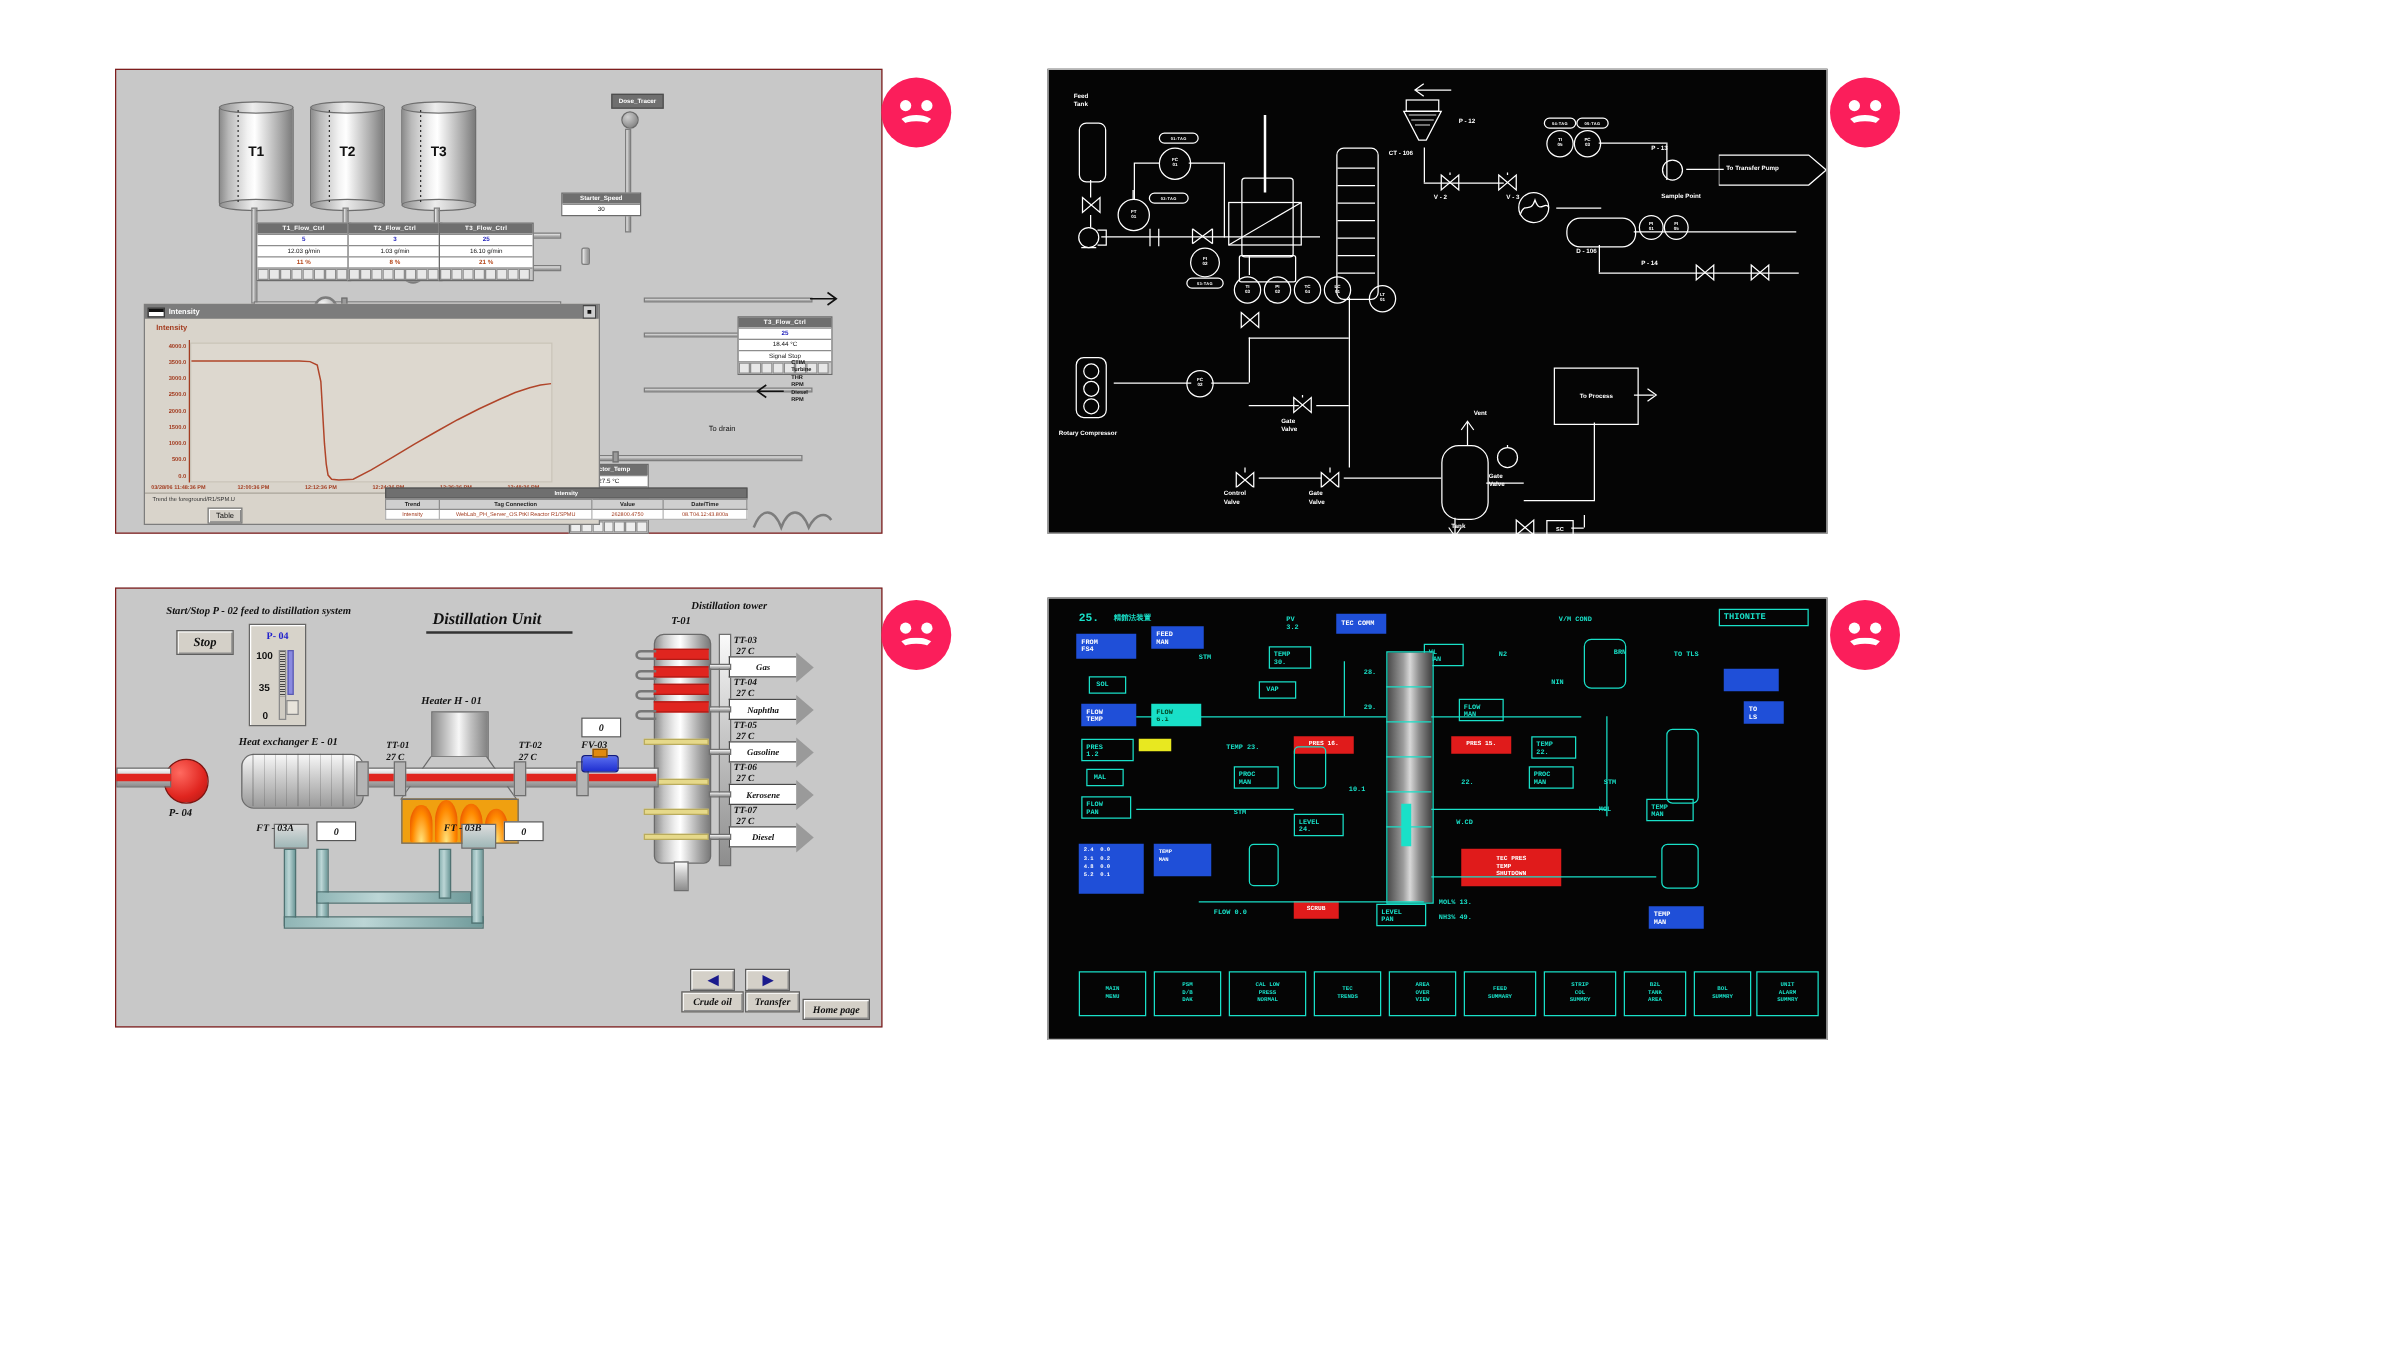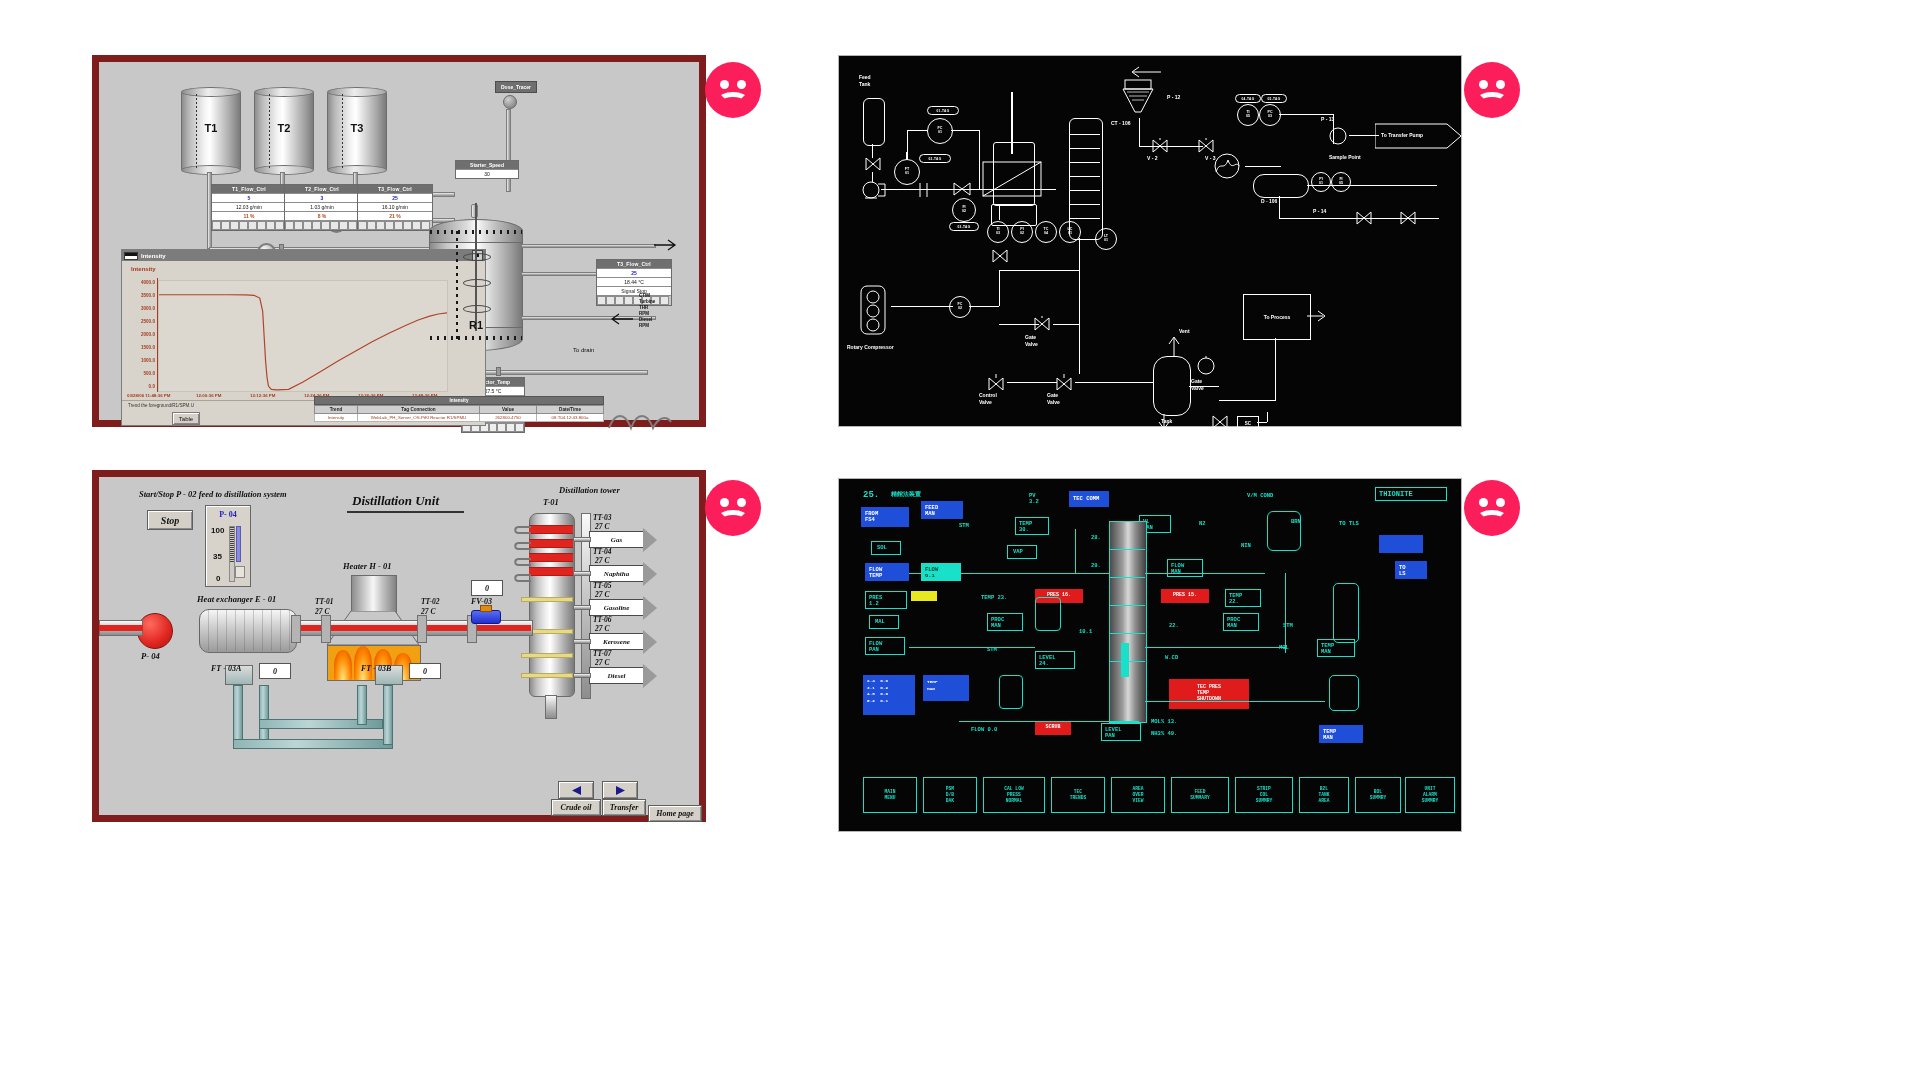--- a/index.html
+++ b/index.html
@@ -1,19 +1,19 @@
 <!DOCTYPE html>
 <html><head>
 <meta charset="utf-8">
 <style>
   html,body{margin:0;padding:0;background:#ffffff;}
   body{width:1920px;height:1080px;font-family:"Liberation Sans",sans-serif;position:relative;overflow:hidden;}
 
   .panel{position:absolute;box-sizing:border-box;}
-  .p-grey{background:#c8c8c8;border:7px solid #7f1d1d;}
+  .p-grey{background:#c8c8c8;border:1px solid #7f1d1d;}
   .p-black{background:#050505;border:1px solid #b5b5b5;}
 
   
   .sad{position:absolute;width:56px;height:56px;border-radius:50%;background:#fb1e5b;}
   .sad .eye{position:absolute;width:9px;height:9px;border-radius:50%;background:#fff;top:18px;}
   .sad .eye.l{left:15px;} .sad .eye.r{right:15px;}
   .sad .mouth{position:absolute;left:13px;top:30px;width:30px;height:16px;border:5px solid #fff;
               border-radius:50%;border-top-color:transparent;border-left-color:transparent;border-right-color:transparent;
               transform:rotate(180deg);box-sizing:border-box;}
 
@@ -229,32 +229,20 @@
 
   <div class="btnlbl" style="left:396px;top:19px;">Dose_Tracer</div>
   <div class="knob" style="left:404px;top:33px;"></div>
   <div class="pipe v" style="left:407px;top:47px;width:5px;height:83px;"></div>
 
   <div class="tagbox" style="left:356px;top:98px;">
     <div class="tb-t">Starter_Speed</div>
     <div class="tb-v">30</div>
   </div>
 
-  <div class="reactor" style="left:330px;top:168px;">
-    <div class="cap"></div>
-    <div class="bot"></div>
-    <div class="dots" style="top:-1px;"></div>
-    <div class="dots" style="bottom:-1px;"></div>
-    <div class="vseam"></div>
-    <div class="shaft"></div>
-    <div class="imp" style="top:22px;"></div>
-    <div class="imp" style="top:48px;"></div>
-    <div class="imp" style="top:74px;"></div>
-    <div class="rname">R1</div>
-  </div>
   <div class="pipe v" style="left:372px;top:142px;width:7px;height:14px;border-radius:2px;"></div>
 
   <div class="pipe" style="left:422px;top:182px;width:135px;height:4px;"></div>
   <div class="pipe" style="left:422px;top:210px;width:135px;height:4px;"></div>
   <div class="pipe" style="left:422px;top:254px;width:135px;height:4px;"></div>
   <svg style="position:absolute;left:555px;top:174px;width:30px;height:20px;">
     <path d="M0 9 L20 9 M14 4 L21 9 L14 14" stroke="#111" stroke-width="1.3" fill="none"></path>
   </svg>
   <svg style="position:absolute;left:512px;top:248px;width:30px;height:20px;">
     <path d="M22 9 L2 9 M8 4 L1 9 L8 14" stroke="#111" stroke-width="1.3" fill="none"></path>

